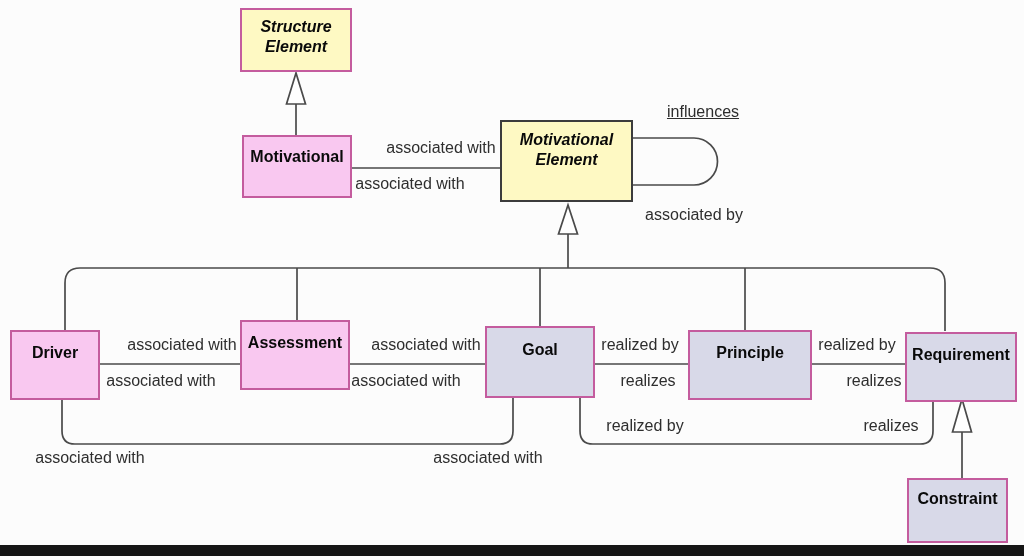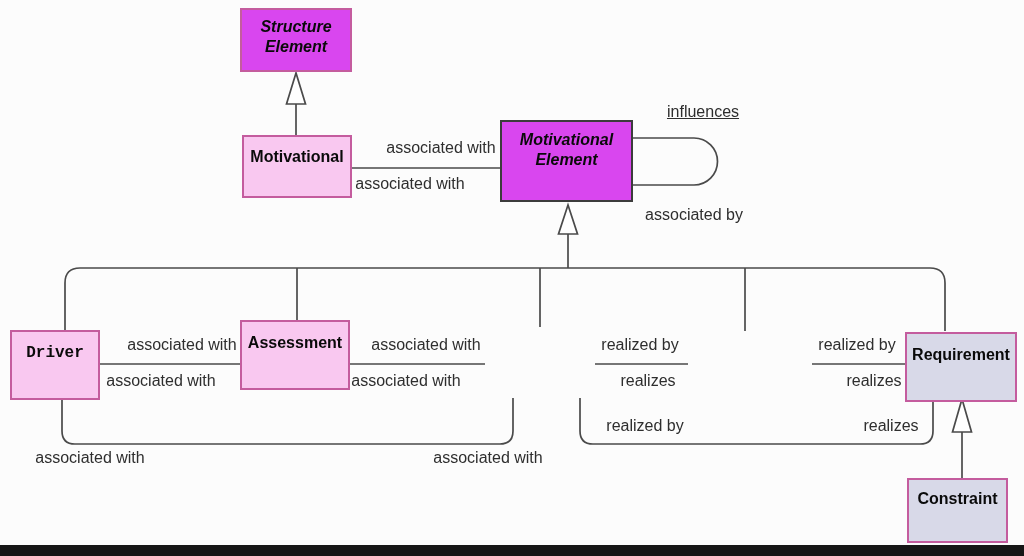--- a/index.html
+++ b/index.html
@@ -25,21 +25,21 @@
   .node{
     position:absolute;box-sizing:border-box;
     border:2px solid var(--pink-border);
     display:flex;justify-content:center;align-items:flex-start;
     font-weight:bold;font-size:16px;color:var(--node-text);
     text-align:center;line-height:1.25;
   }
   .node .lbl{white-space:pre-line;}
   .fill-pink{background:var(--pink-fill);}
   .fill-lavender{background:var(--lavender-fill);}
-  .fill-white{background:#d946ef;}
+  .fill-white{background:#fef9c3;}
   .border-dark{border-color:var(--dark-border);}
   .italic{font-style:italic;}
   .elabel{
     position:absolute;font-size:16px;color:var(--label-text);
     transform:translateX(-50%);white-space:nowrap;line-height:1;
   }
   #bottom-bar{
     position:absolute;left:0;top:545px;width:1024px;height:11px;
     background:var(--bottom-bar);
   }
@@ -85,29 +85,35 @@
 
   <div class="node fill-pink" style="left:242px;top:135px;width:110px;height:63px;padding-top:10px;">
     <span class="lbl">Motivational</span>
   </div>
 
   <div class="node fill-white border-dark italic" style="left:500px;top:120px;width:133px;height:82px;padding-top:8px;">
     <span class="lbl">Motivational
 Element</span>
   </div>
 
-  <div class="node fill-pink" style="left:10px;top:330px;width:90px;height:70px;padding-top:11px;font-family:Liberation Mono, monospace;">
+  <div class="node fill-pink" style="left:10px;top:330px;width:90px;height:70px;padding-top:11px;">
     <span class="lbl">Driver</span>
   </div>
 
   <div class="node fill-pink" style="left:240px;top:320px;width:110px;height:70px;padding-top:11px;">
     <span class="lbl">Assessment</span>
   </div>
 
+  <div class="node fill-lavender" style="left:485px;top:326px;width:110px;height:72px;padding-top:12px;">
+    <span class="lbl">Goal</span>
+  </div>
 
+  <div class="node fill-lavender" style="left:688px;top:330px;width:124px;height:70px;padding-top:11px;">
+    <span class="lbl">Principle</span>
+  </div>
 
   <div class="node fill-lavender" style="left:905px;top:332px;width:112px;height:70px;padding-top:11px;">
     <span class="lbl">Requirement</span>
   </div>
 
   <div class="node fill-lavender" style="left:907px;top:478px;width:101px;height:65px;padding-top:9px;">
     <span class="lbl">Constraint</span>
   </div>
 
   <span class="elabel" style="left:441px;top:140px;">associated with</span>

